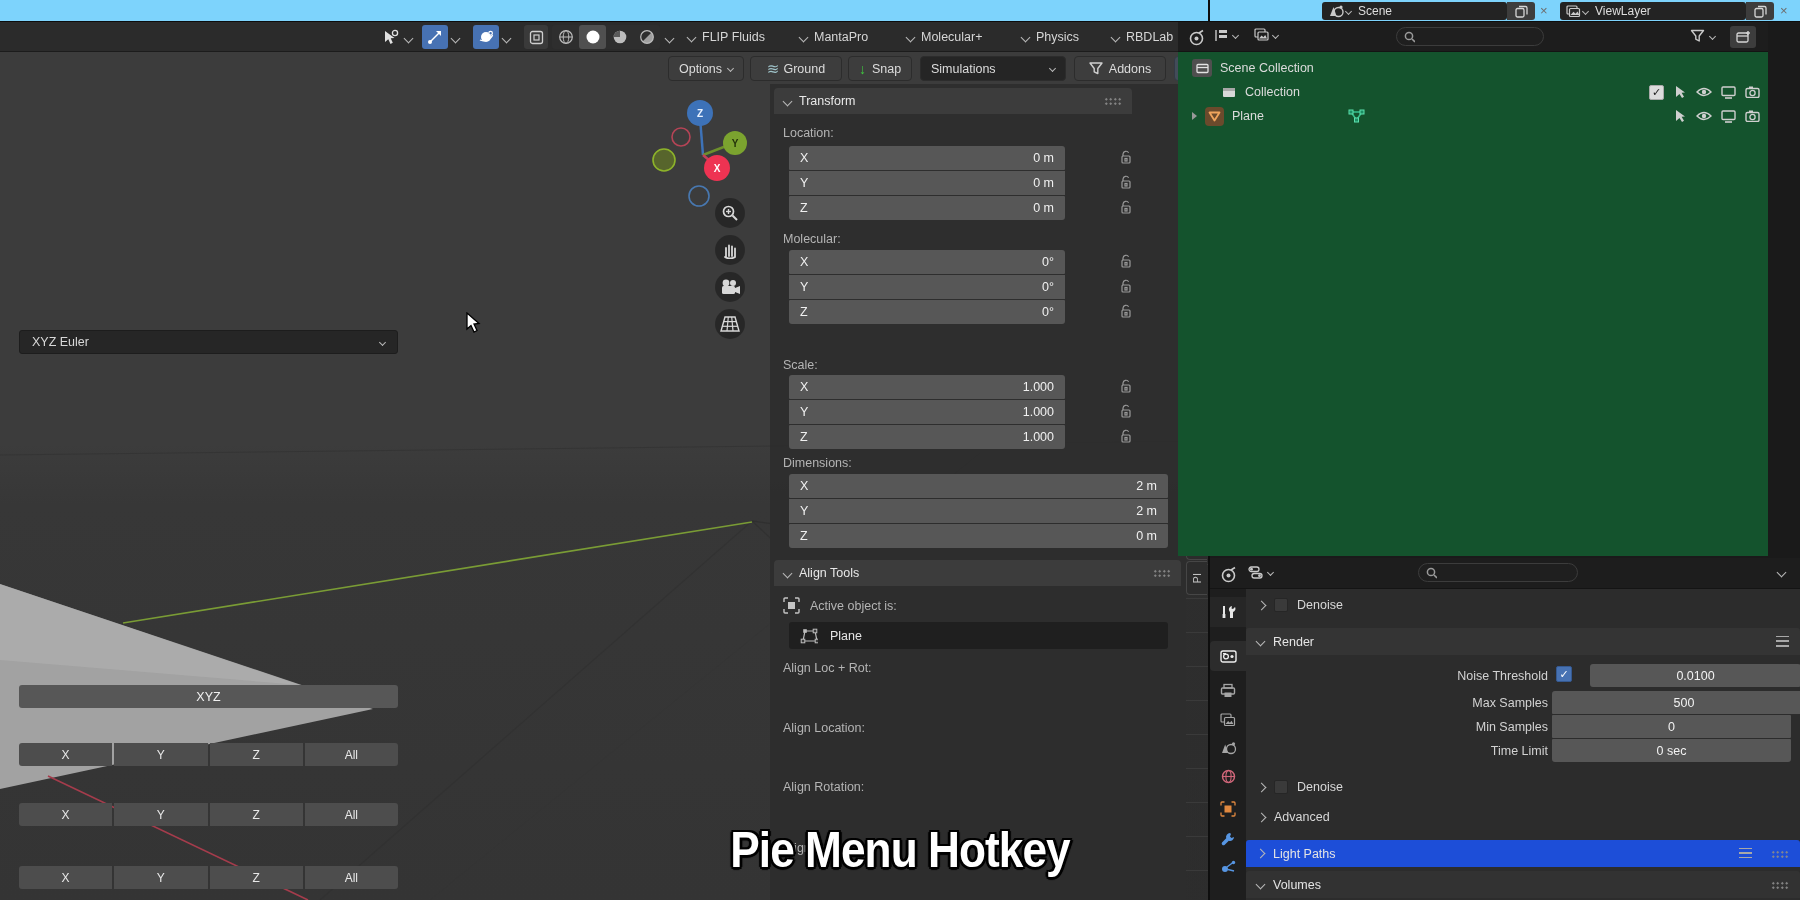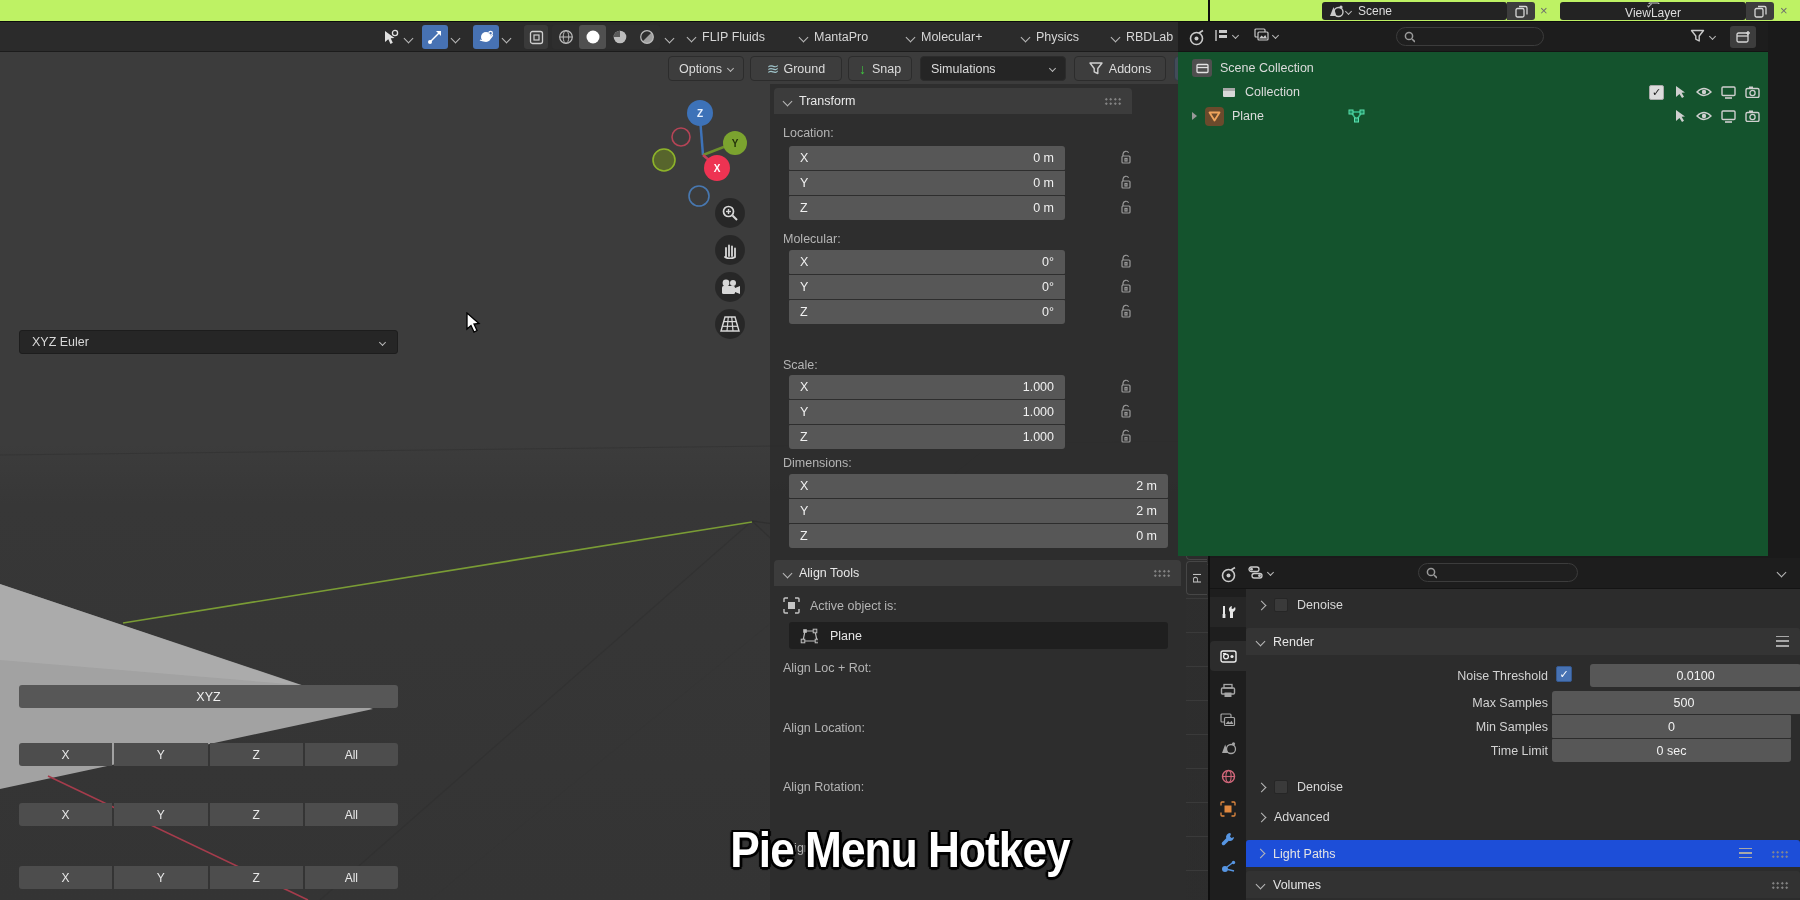--- a/index.html
+++ b/index.html
@@ -9,21 +9,21 @@
     font-size:12px; user-select:none; }
   .abs { position:absolute; }
 
   
   .chev { display:inline-block; width:7px; height:7px; border-left:1.6px solid #b9b9b9;
     border-bottom:1.6px solid #b9b9b9; transform:rotate(-45deg); }
   .chev-r { transform:rotate(-135deg); }
   .chev-sm { width:5px; height:5px; }
 
   
-  #topbar { left:0; top:0; width:1800px; height:22px; background:#bef264; border-bottom:1px solid #0d0d0d;padding-left:36px; }
+  #topbar { left:0; top:0; width:1800px; height:22px; background:#7dd3fc; border-bottom:1px solid #0d0d0d;padding-left:36px; }
   .id-field { position:absolute; top:2px; height:18px; background:#232323; border-radius:3px;
     display:flex; align-items:center; color:#dedede; }
   .id-btn { height:18px; background:#3d3d3d; display:flex; align-items:center; justify-content:center; }
 
   
   #viewport { left:0; top:23px; width:1208px; height:877px;
     background:linear-gradient(#3c3c3c 0 48%, #373737 55%, #343434); overflow:hidden; }
   #vp-header { left:0; top:22px; width:1208px; height:30px; background:#2b2b2b; border-bottom:1px solid #1c1c1c;padding-left:9px; }
   .hbtn { position:absolute; top:3px; height:24px; border-radius:3px; display:flex; align-items:center;
     justify-content:center; color:#cfcfcf; }
@@ -192,21 +192,21 @@
       <span>Scene</span>
     </div>
     <div class="id-btn" style="position:absolute; left:1507px; top:2px; width:28px; border-radius:0 3px 3px 0;">
       <svg width="13" height="13">
         <rect x="1" y="3.5" width="8" height="8.5" rx="1.5" fill="none" stroke="#d6d6d6" stroke-width="1.3"></rect>
         <path d="M4 1.5 h6.5 a1.5 1.5 0 0 1 1.5 1.5 v6.5" fill="none" stroke="#d6d6d6" stroke-width="1.3"></path>
       </svg>
     </div>
     <div class="abs" style="left:1540px; top:3px; color:#6d6d6d; font-size:13px;">×</div>
 
-    <div class="id-field" style="left:1560px; width:186px;flex-direction:column;">
+    <div class="id-field" style="left:1560px; width:186px;">
       <svg width="15" height="13" style="margin:0 2px 0 6px;">
         <rect x="1" y="1" width="10" height="8" rx="1" fill="none" stroke="#c9c9c9" stroke-width="1.2"></rect>
         <rect x="3.5" y="3.5" width="10" height="8" rx="1" fill="#2a2a2a" stroke="#c9c9c9" stroke-width="1.2"></rect>
         <path d="M4.5 10 l3-3.2 2 2 2-2.4 2 3.6 Z" fill="#c9c9c9"></path>
       </svg>
       <span class="chev chev-sm" style="margin-right:7px;"></span>
       <span>ViewLayer</span>
     </div>
     <div class="id-btn" style="position:absolute; left:1746px; top:2px; width:28px; border-radius:0 3px 3px 0;">
       <svg width="13" height="13">

